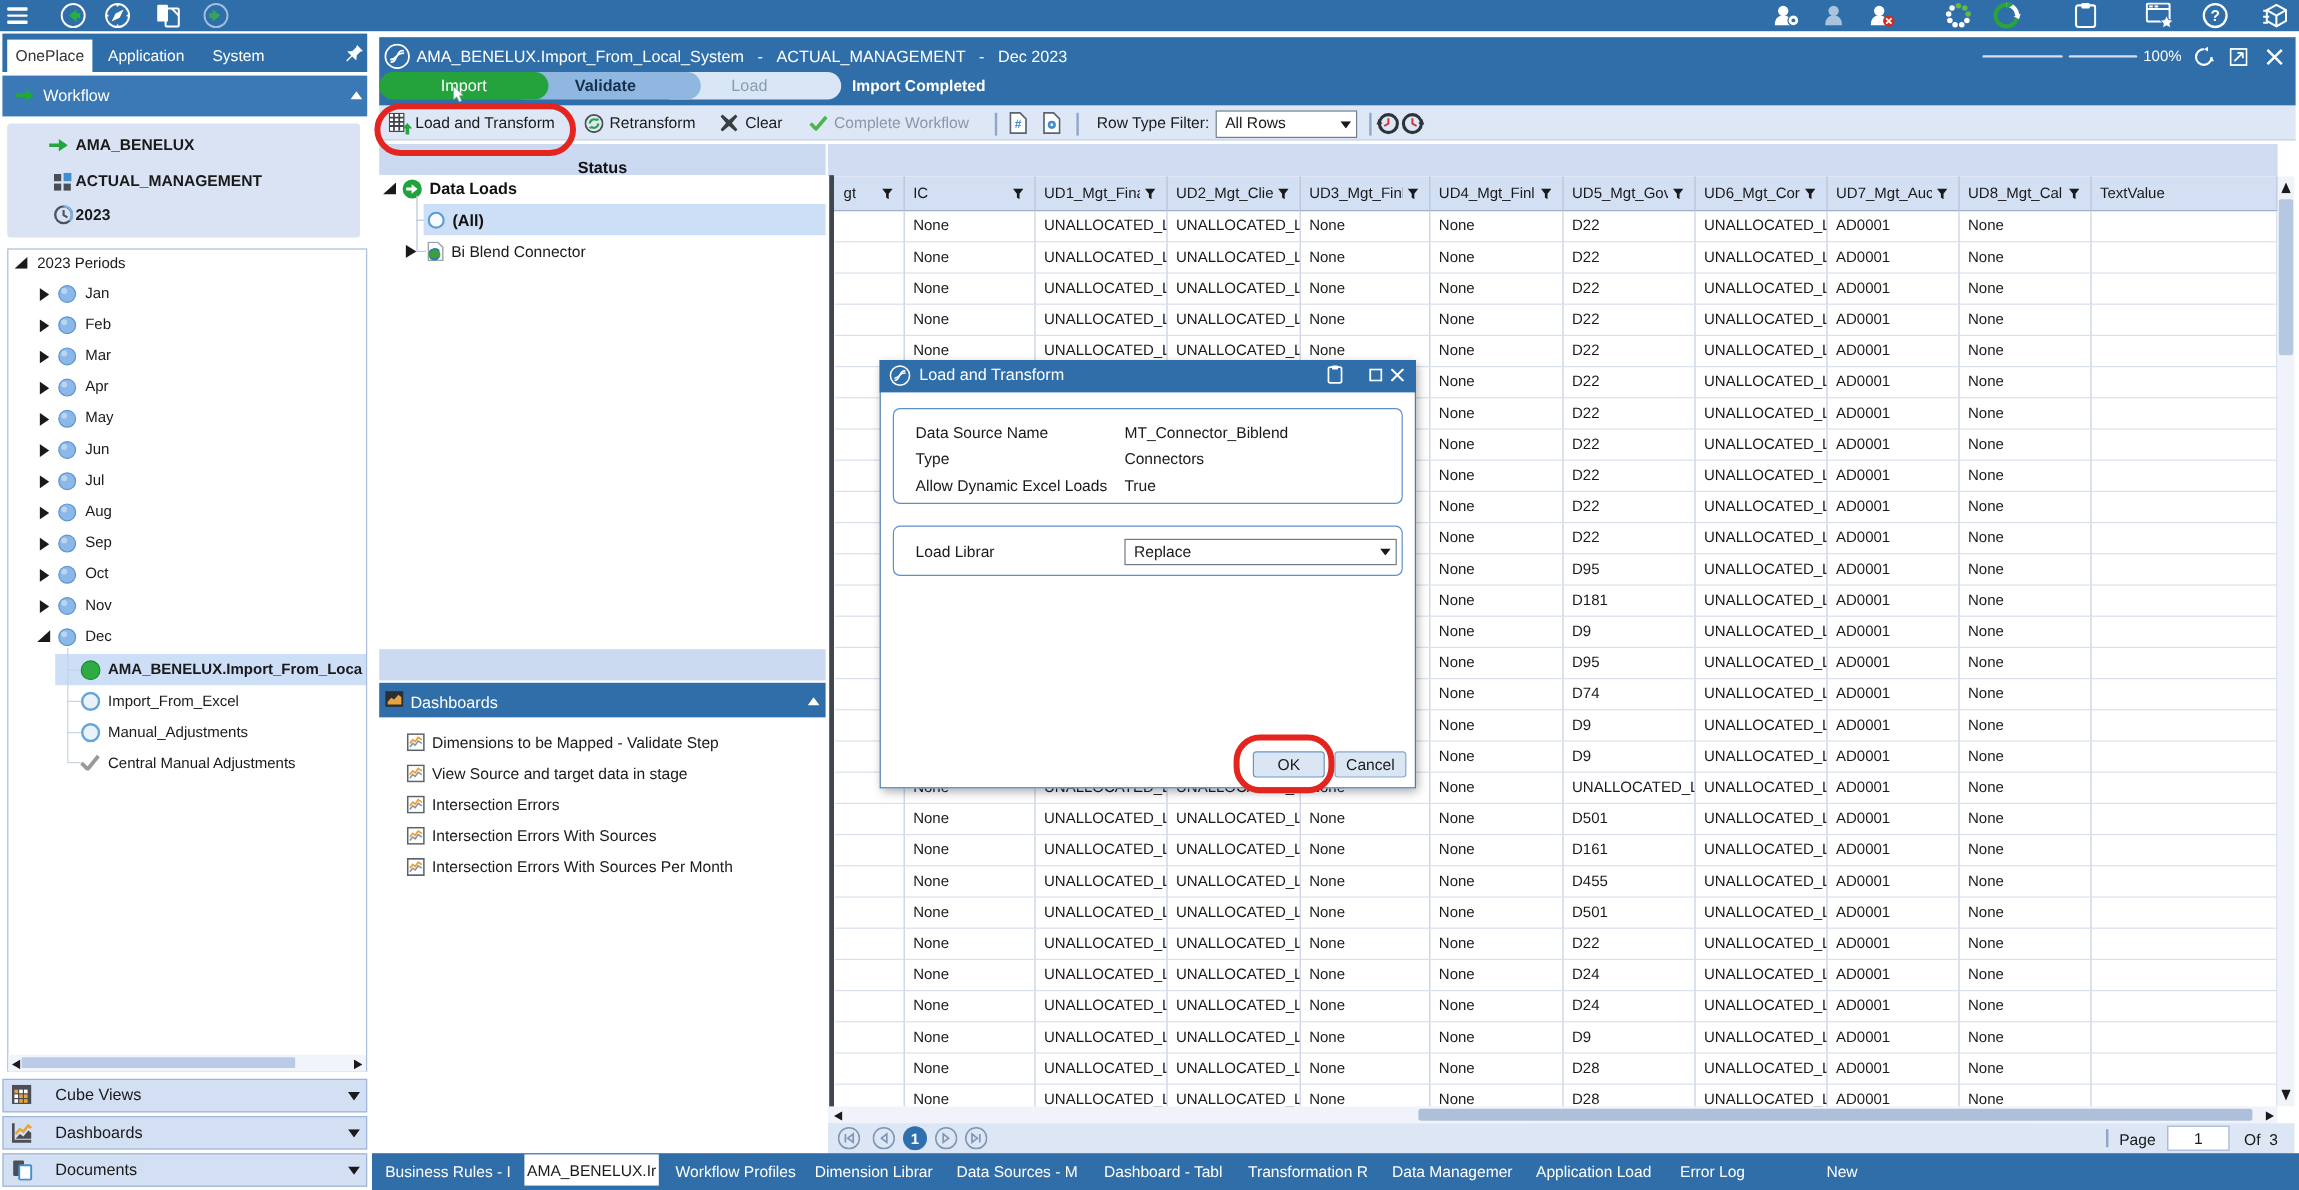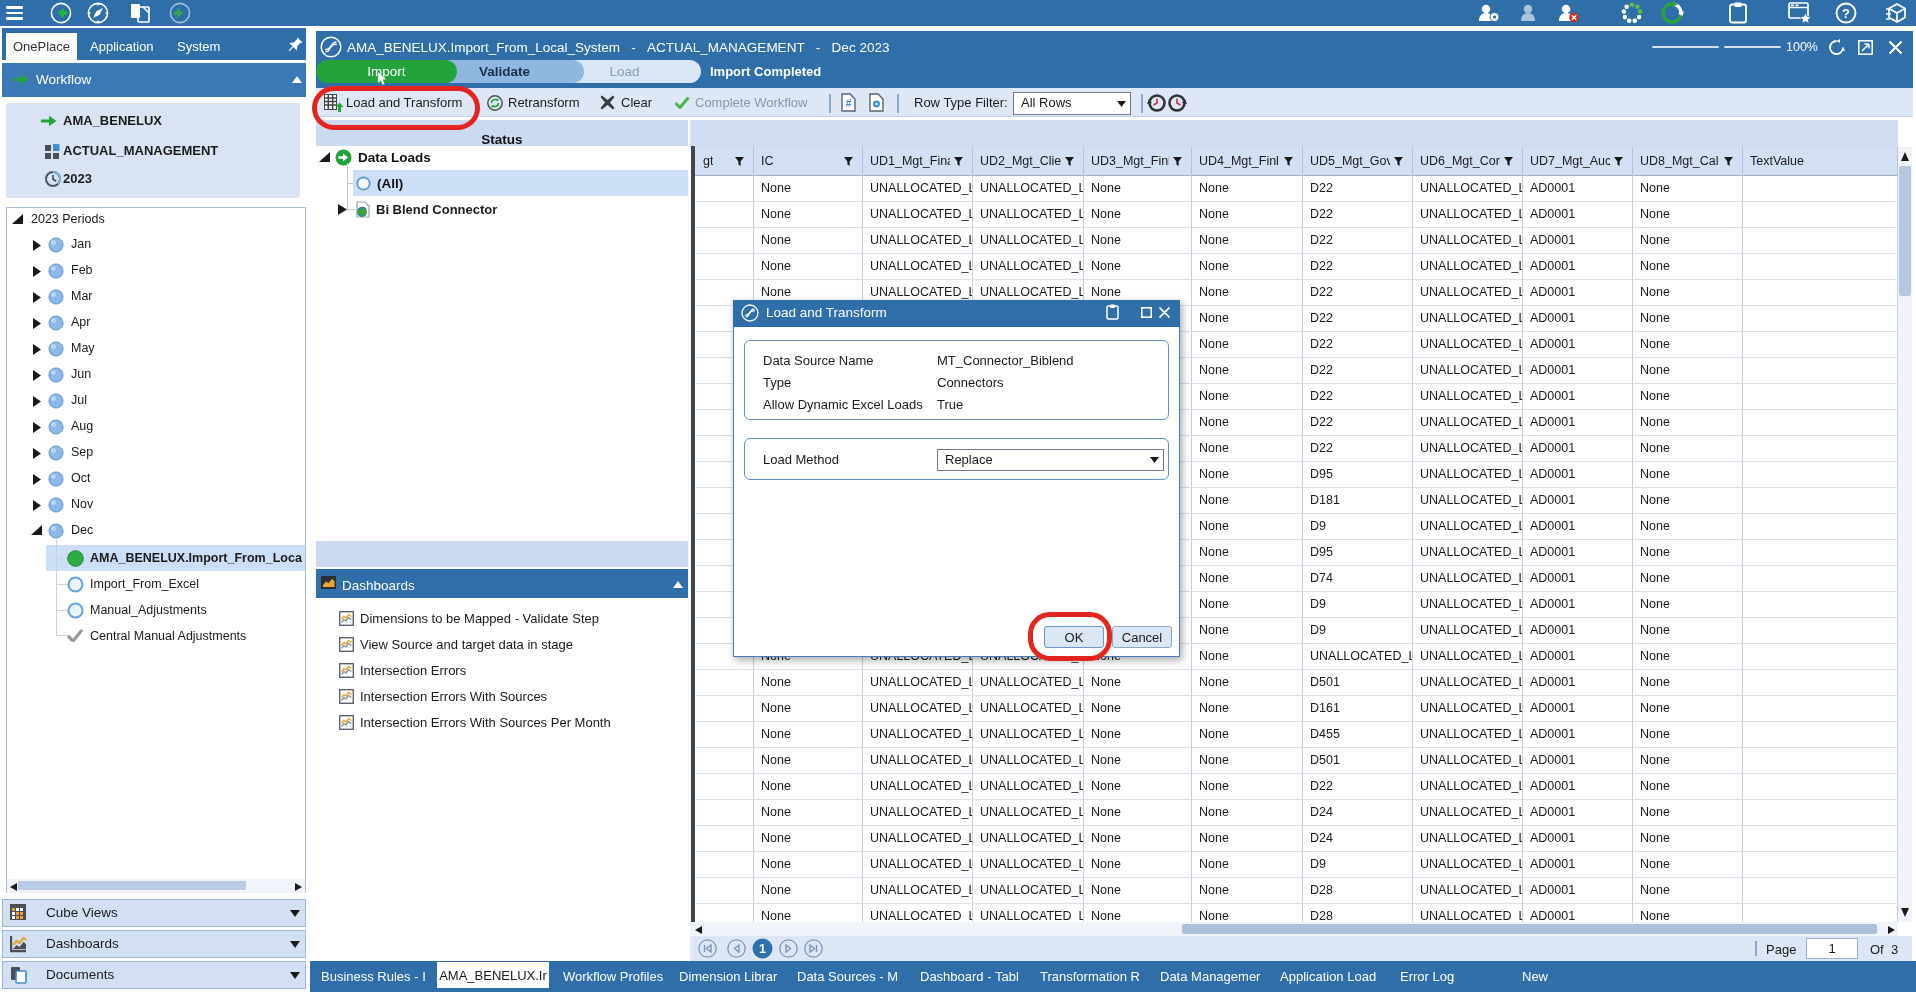--- a/index.html
+++ b/index.html
@@ -392,21 +392,21 @@
     </svg>
 <div class="txt" style="left:377px;top:176px;font-size:13.5px;color:#111;font-weight:bold;">(All)</div>
 <svg class="abs" style="left:338px;top:204px;" width="9" height="11" viewBox="0 0 9 11">
       <path d="M0 0 L9 5.5 L0 11 Z" fill="#1a1a1a"></path>
     </svg>
 <svg class="abs" style="left:355px;top:201px;" width="16" height="17" viewBox="0 0 16 17">
       <path d="M2 1 h8 l4 4 v11 h-12 Z" fill="#fdfdfd" stroke="#9aa4ae" stroke-width="1.2"></path>
       <circle cx="7" cy="11" r="5" fill="#3e9e3e"></circle>
       <path d="M3 9 a5 5 0 0 1 8 -1 M4 14 a5 5 0 0 0 6 0" stroke="#2c7ac0" stroke-width="1.4" fill="none"></path>
     </svg>
-<div class="txt" style="left:376px;top:202px;font-size:13px;color:#1a1a1a;font-weight:bold;">Bi Blend Connector</div>
+<div class="txt" style="left:376px;top:202px;font-size:13px;color:#1a1a1a;font-weight:normal;">Bi Blend Connector</div>
 <div class="abs" style="left:316px;top:541px;width:372px;height:26px;background:#cbdaf1;"></div>
 <div class="abs" style="left:316px;top:569px;width:372px;height:29px;background:#2f6ea9;"></div>
 <svg class="abs" style="left:321px;top:575px;" width="16" height="16" viewBox="0 0 16 16">
       <rect x="0" y="1" width="15" height="13" fill="#2b2f33"></rect>
       <path d="M2 10 l3 -3.5 2.5 1.5 3.5 -4 2.5 2 v6 h-11.5 Z" fill="#e8a33d"></path>
     </svg>
 <div class="txt" style="left:342px;top:578px;font-size:13.5px;color:#fff;font-weight:normal;">Dashboards</div>
 <svg class="abs" style="left:673px;top:581px;" width="10" height="7" viewBox="0 0 10 7">
       <path d="M5 0 L10 7 L0 7 Z" fill="#fff"></path>
     </svg>
@@ -1529,21 +1529,21 @@
       <path d="M0.5 0.5 L10.5 10.5 M10.5 0.5 L0.5 10.5" stroke="#fff" stroke-width="1.7"></path>
     </svg>
 <div class="abs" style="left:744px;top:340px;width:425px;height:80px;border:1px solid #5e8fc9;border-radius:6px;"></div>
 <div class="txt" style="left:763px;top:353px;font-size:13px;color:#1a1a1a;font-weight:normal;">Data Source Name</div>
 <div class="txt" style="left:937px;top:353px;font-size:13px;color:#1a1a1a;font-weight:normal;">MT_Connector_Biblend</div>
 <div class="txt" style="left:763px;top:375px;font-size:13px;color:#1a1a1a;font-weight:normal;">Type</div>
 <div class="txt" style="left:937px;top:375px;font-size:13px;color:#1a1a1a;font-weight:normal;">Connectors</div>
 <div class="txt" style="left:763px;top:397px;font-size:13px;color:#1a1a1a;font-weight:normal;">Allow Dynamic Excel Loads</div>
 <div class="txt" style="left:937px;top:397px;font-size:13px;color:#1a1a1a;font-weight:normal;">True</div>
 <div class="abs" style="left:744px;top:438px;width:425px;height:42px;border:1px solid #5e8fc9;border-radius:6px;"></div>
-<div class="txt" style="left:763px;top:452px;font-size:13px;color:#1a1a1a;font-weight:normal;">Load Method</div>
+<div class="txt" style="left:763px;top:452px;font-size:13px;color:#1a1a1a;font-weight:normal;">Load Librar</div>
 <div class="abs" style="left:937px;top:449px;width:227px;height:22px;background:#fff;border:1px solid #707a88;"></div>
 <div class="txt" style="left:945px;top:452px;font-size:13px;color:#1a1a1a;font-weight:normal;">Replace</div>
 <svg class="abs" style="left:1150px;top:457px;" width="9" height="6" viewBox="0 0 9 6">
       <path d="M0 0 L9 0 L4.5 6 Z" fill="#1a1a1a"></path>
     </svg>
 <div class="abs" style="left:1044px;top:626px;width:60px;height:22px;background:#dbe6f5;border:1px solid #6b96c6;border-radius:3px;"></div>
 <div class="abs" style="left:1044px;top:626px;width:60px;height:22px;display:flex;align-items:center;justify-content:center;font-size:13px;color:#1a1a1a;font-weight:normal;">OK</div>
 <div class="abs" style="left:1112px;top:626px;width:60px;height:22px;background:#dbe6f5;border:1px solid #8aa6c9;border-radius:3px;"></div>
 <div class="abs" style="left:1112px;top:626px;width:60px;height:22px;display:flex;align-items:center;justify-content:center;font-size:13px;color:#1a1a1a;font-weight:normal;">Cancel</div>
 <div class="abs" style="left:312px;top:86px;width:168px;height:44px;border:5px solid #e4251f;border-radius:22px;z-index:50;"></div>

